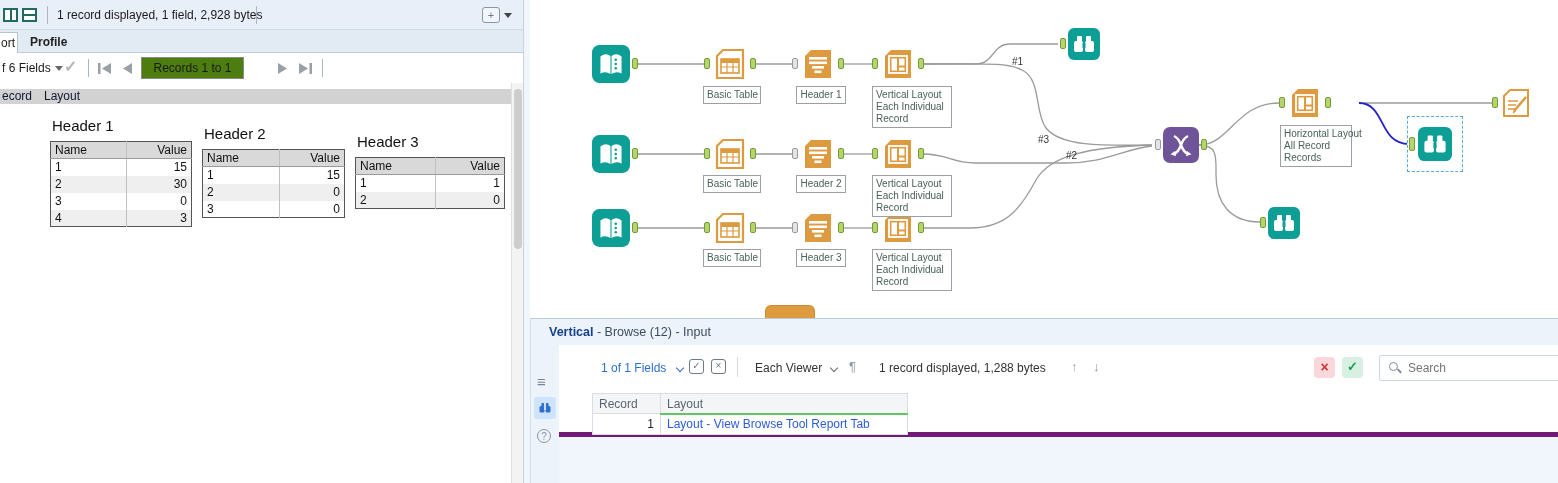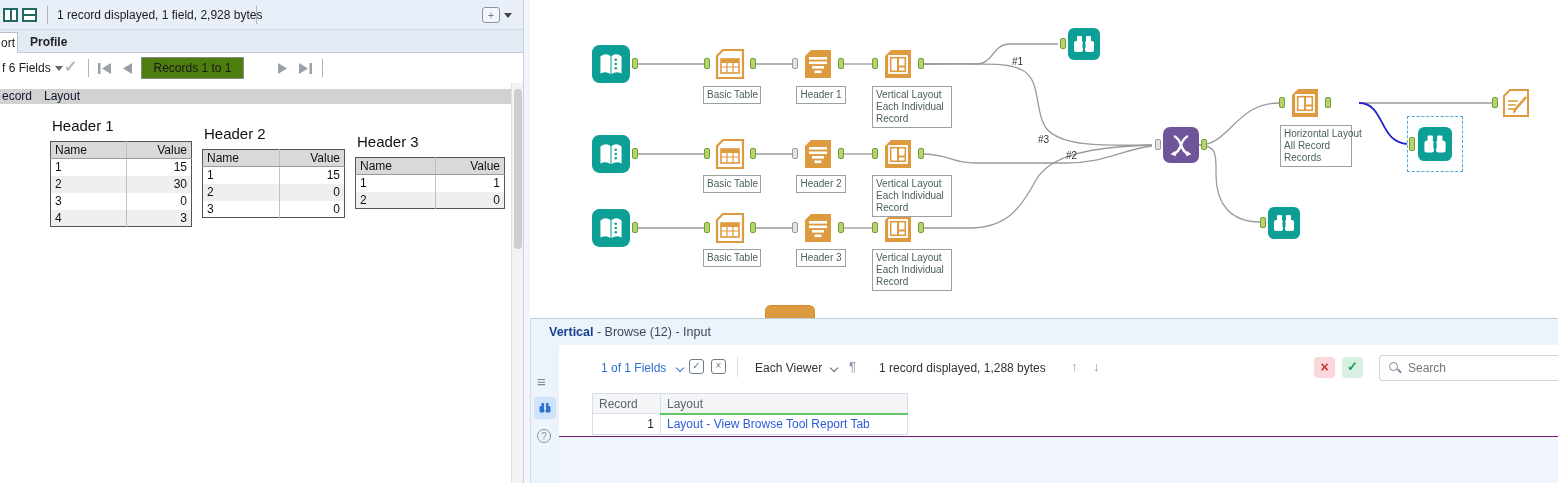--- a/index.html
+++ b/index.html
@@ -52,21 +52,21 @@
   .sliver { position:absolute; background:#dd9a3e; border:1px solid #cf8c2e; border-bottom:none; border-radius:6px 6px 0 0; }
 
   
   #results { position:absolute; left:530px; top:318px; width:1028px; height:165px; background:#edf3fb; border-top:1px solid #bccbde; border-left:1px solid #d6dee8; }
   .res-title { position:absolute; left:18px; top:6px; font-size:12.5px; color:#3c4a5d; }
   .res-title b { color:#17418c; }
   .res-side { position:absolute; left:0; top:26px; width:28px; height:139px; }
   .side-ico { position:absolute; left:6px; font-size:15px; color:#7a8694; }
   .side-browse { position:absolute; left:3px; top:52px; width:22px; height:22px; background:#cfe4fa; border-radius:3px; }
   .qmark { position:absolute; left:6px; top:84px; width:14px; height:14px; border:1px solid #8a95a3; border-radius:50%; color:#8a95a3; font-size:10px; text-align:center; line-height:13px; }
-  .res-main { position:absolute; left:28px; top:26px; width:1000px; height:92px; background:#fff; border-bottom:1px solid #701a75; }
+  .res-main { position:absolute; left:28px; top:26px; width:1000px; height:92px; background:#fff; border-bottom:5px solid #701a75; }
   .res-toolbar { position:absolute; left:0; top:0; width:100%; height:46px; }
   .rt-item { position:absolute; top:16px; font-size:12px; color:#333; }
   .rt-blue { color:#2e6fd2; }
   .chev { display:inline-block; width:6px; height:6px; border-right:1.6px solid #5b6774; border-bottom:1.6px solid #5b6774; transform:rotate(45deg); margin-left:6px; vertical-align:3px; }
   .chev.blue { border-color:#2e6fd2; }
   .sq-icon { position:absolute; top:14px; width:15px; height:15px; border:1.5px solid #6e7a88; border-radius:3px; color:#6e7a88; font-size:10px; text-align:center; line-height:12px; }
   .rt-sep { position:absolute; top:12px; width:1px; height:20px; background:#d5dce5; }
   .rt-glyph { position:absolute; top:14px; font-size:13px; color:#8b97a6; }
   .btn-red { position:absolute; left:755px; top:12px; width:21px; height:21px; background:#f9d7da; border-radius:4px; color:#d03333; font-size:14px; font-weight:bold; text-align:center; line-height:20px; }
   .btn-green { position:absolute; left:783px; top:12px; width:21px; height:21px; background:#d7f0e2; border-radius:4px; color:#1da153; font-size:13px; font-weight:bold; text-align:center; line-height:20px; }

